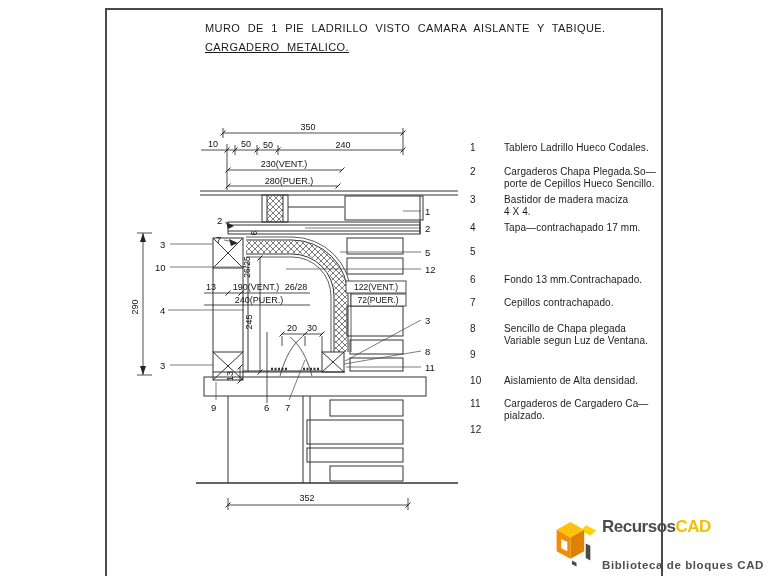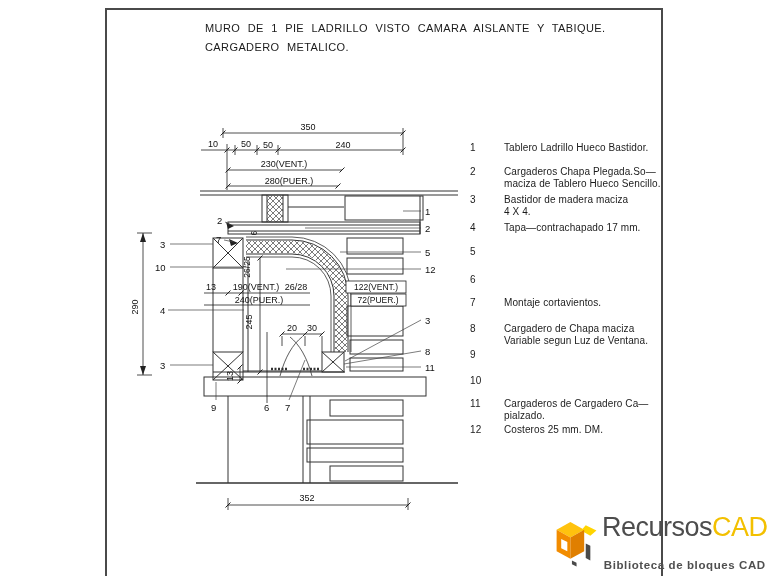--- a/index.html
+++ b/index.html
@@ -4,100 +4,101 @@
 <style>
   html,body{margin:0;padding:0;background:#ffffff;width:768px;height:576px;overflow:hidden;
             font-family:"Liberation Sans", sans-serif;}
   #canvas{position:relative;width:768px;height:576px;background:#fff;}
   
   #frame{position:absolute;left:105px;top:8px;width:554px;height:600px;
          border:2px solid #4a4a4a;background:transparent;}
   
   #title{position:absolute;left:205px;top:22px;color:#1b1b1b;font-size:11px;
          letter-spacing:0.4px;word-spacing:4px;}
-  #title .t2{margin-top:7px;}
+  #title .t2{margin-top:7px;text-decoration:underline;}
   
   .lg-item{position:absolute;left:470px;display:flex;color:#1b1b1b;
            font-size:10px;line-height:11.5px;letter-spacing:0.1px;}
   .lg-num{width:34px;flex:0 0 34px;}
   .lg-text{width:162px;white-space:pre-line;}
   
   #dwg{position:absolute;left:0;top:0;width:768px;height:576px;}
   #dwg text{font-family:"Liberation Sans", sans-serif;fill:#111;}
   .dimtxt{font-size:9px;}
   .dimtxt-s{font-size:8.5px;}
   .callout{font-size:9.5px;}
   
   #logo{position:absolute;left:552px;top:510px;width:216px;height:64px;display:flex;align-items:center;}
   #logo-text{margin-left:4px;}
-  #brand{font-weight:normal;font-size:27px;line-height:28px;letter-spacing:-0.5px;}
+  #brand{font-weight:bold;font-size:17px;line-height:28px;letter-spacing:-0.5px;}
   #brand .b1{color:#4d4d4d;}
   #brand .b2{color:#f3c000;}
   #tagline{font-size:11.5px;color:#4f4f4f;letter-spacing:0.6px;text-align:center;
            font-weight:bold;margin-top:18px;}
 </style>
 </head>
 <body>
 
 <div id="canvas">
 
   <div id="frame"></div>
 
   <div id="title">
     <div class="t1">MURO DE 1 PIE LADRILLO VISTO CAMARA AISLANTE Y TABIQUE.</div>
     <div class="t2">CARGADERO METALICO.</div>
   </div>
 
   <div class="lg-item" style="top:142px">
     <span class="lg-num">1</span>
-    <span class="lg-text">Tablero Ladrillo Hueco Bastidor.</span>
+    <span class="lg-text">Tablero Ladrillo Hueco Codales.</span>
     </div>
   <div class="lg-item" style="top:166px">
     <span class="lg-num">2</span>
     <span class="lg-text">Cargaderos Chapa Plegada.So—
-maciza de Tablero Hueco Sencillo.</span>
+porte de Cepillos Hueco Sencillo.</span>
     </div>
   <div class="lg-item" style="top:194px">
     <span class="lg-num">3</span>
     <span class="lg-text">Bastidor de madera maciza
 4 X 4.</span>
     </div>
   <div class="lg-item" style="top:222px">
     <span class="lg-num">4</span>
     <span class="lg-text">Tapa—contrachapado 17 mm.</span>
     </div>
   <div class="lg-item" style="top:246px">
     <span class="lg-num">5</span>
     </div>
   <div class="lg-item" style="top:274px">
     <span class="lg-num">6</span>
+    <span class="lg-text">Fondo 13 mm.Contrachapado.</span>
     </div>
   <div class="lg-item" style="top:297px">
     <span class="lg-num">7</span>
-    <span class="lg-text">Montaje cortavientos.</span>
+    <span class="lg-text">Cepillos contrachapado.</span>
     </div>
   <div class="lg-item" style="top:323px">
     <span class="lg-num">8</span>
-    <span class="lg-text">Cargadero de Chapa maciza
+    <span class="lg-text">Sencillo de Chapa plegada
 Variable segun Luz de Ventana.</span>
     </div>
   <div class="lg-item" style="top:349px">
     <span class="lg-num">9</span>
     </div>
   <div class="lg-item" style="top:375px">
     <span class="lg-num">10</span>
+    <span class="lg-text">Aislamiento de Alta densidad.</span>
     </div>
   <div class="lg-item" style="top:398px">
     <span class="lg-num">11</span>
     <span class="lg-text">Cargaderos de Cargadero Ca—
 pialzado.</span>
     </div>
   <div class="lg-item" style="top:424px">
     <span class="lg-num">12</span>
-    <span class="lg-text">Costeros 25 mm. DM.</span>
     </div>
 
   <svg id="dwg" viewBox="0 0 768 576">
     <defs>
       <pattern id="xh" width="6" height="6" patternUnits="userSpaceOnUse">
         <path d="M0,0 L6,6 M6,0 L0,6" stroke="#444" stroke-width="0.7" fill="none"></path>
       </pattern>
     </defs>
 
     <g stroke="#333" stroke-width="1" fill="none">

